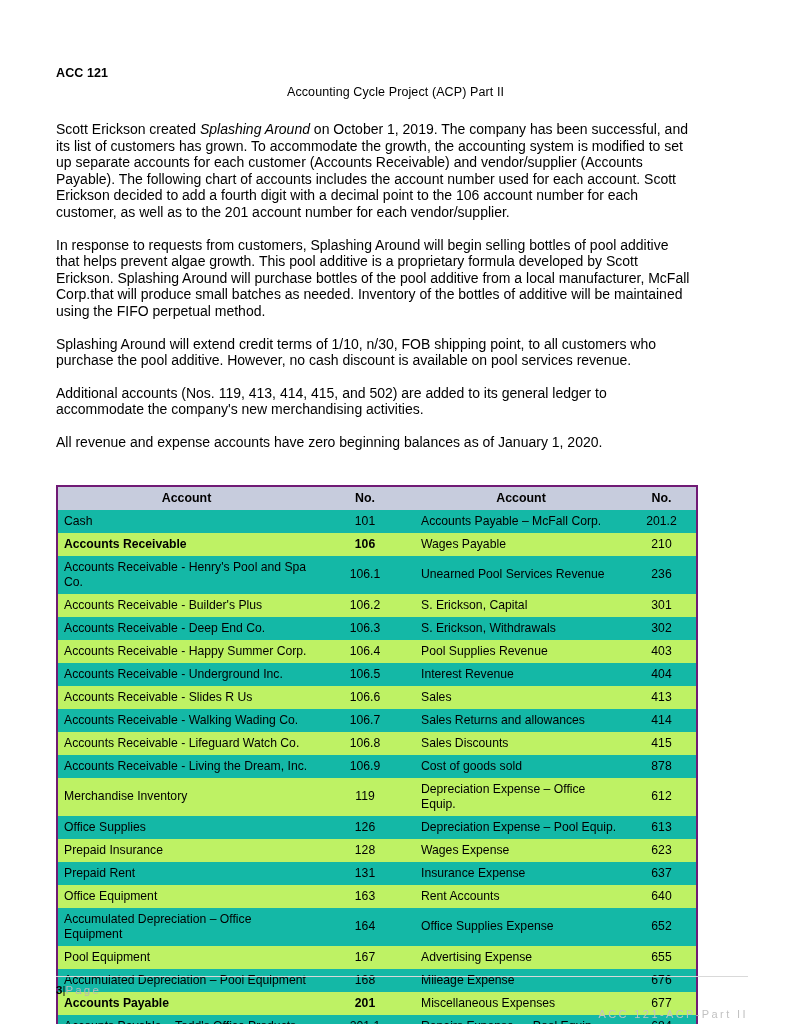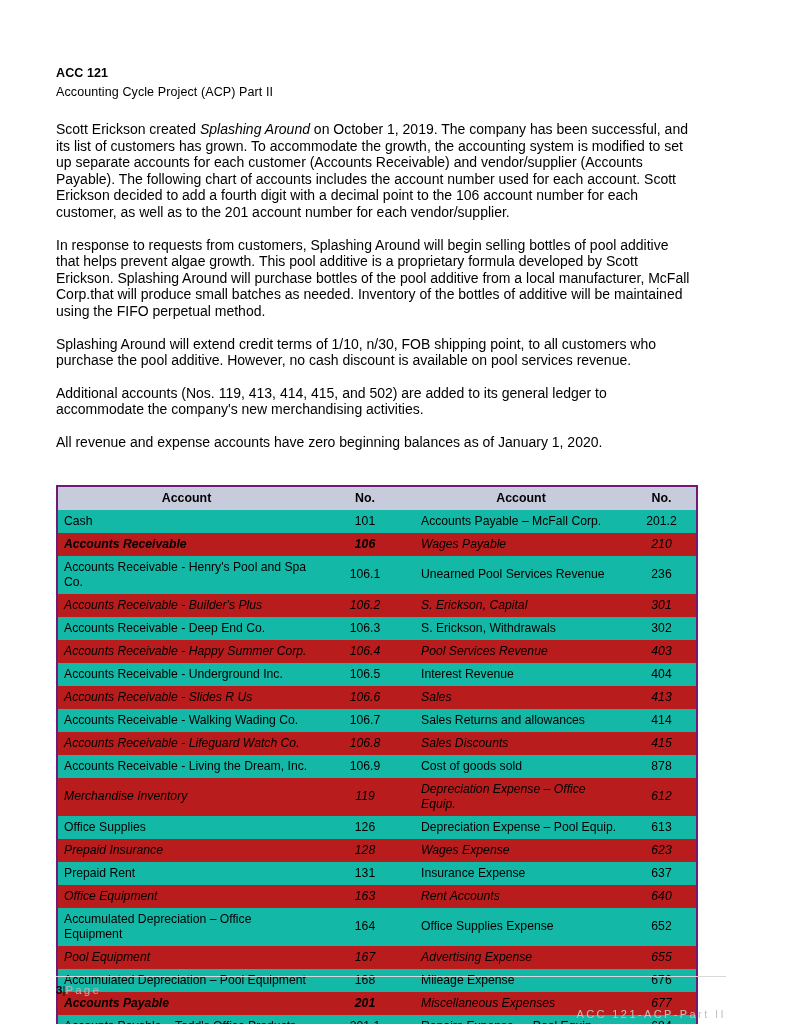--- a/index.html
+++ b/index.html
@@ -30,20 +30,21 @@
     font-size: 12.5px;
     font-weight: bold;
     line-height: 19px;
     letter-spacing: 0.1px;
   }
   .doc-subheading {
     font-size: 12.5px;
     font-weight: normal;
     line-height: 19px;
     letter-spacing: 0.1px;
+    text-align: center;
   }
 
   
   .para {
     font-size: 14px;
     line-height: 16.6px;
     text-align: left;
     margin: 0;
     width: 634px;
   }
@@ -83,31 +84,31 @@
   }
   table.acct td {
     padding: 4px 6px 4px 6px;
     line-height: 15px;
     vertical-align: middle;
     border: none;
   }
   table.acct td.num {
     text-align: center;
   }
-  table.acct tbody tr.shade td { background: #b91c1c; font-style: italic; }
+  table.acct tbody tr.shade td { background: #bef264; }
   table.acct tbody tr.plain td { background: #14b8a6; }
   table.acct td.bold { font-weight: bold; }
 
   
 
   
   .footer {
     position: absolute;
     left: 56px;
-    right: 65px;
+    right: 43px;
     bottom: 38px;
   }
   .footer-rule {
     border-top: 1px solid #d9d9d9;
     height: 0;
     margin-bottom: 7px;
   }
   .footer-left {
     font-size: 11.5px;
     color: #b7b7b7;
@@ -191,21 +192,21 @@
           </tr>
           <tr class="plain">
             <td>Accounts Receivable - Deep End Co.</td>
             <td class="num">106.3</td>
             <td>S. Erickson, Withdrawals</td>
             <td class="num">302</td>
           </tr>
           <tr class="shade">
             <td>Accounts Receivable - Happy Summer Corp.</td>
             <td class="num">106.4</td>
-            <td>Pool Services Revenue</td>
+            <td>Pool Supplies Revenue</td>
             <td class="num">403</td>
           </tr>
           <tr class="plain">
             <td>Accounts Receivable - Underground Inc.</td>
             <td class="num">106.5</td>
             <td>Interest Revenue</td>
             <td class="num">404</td>
           </tr>
           <tr class="shade">
             <td>Accounts Receivable - Slides R Us</td>

